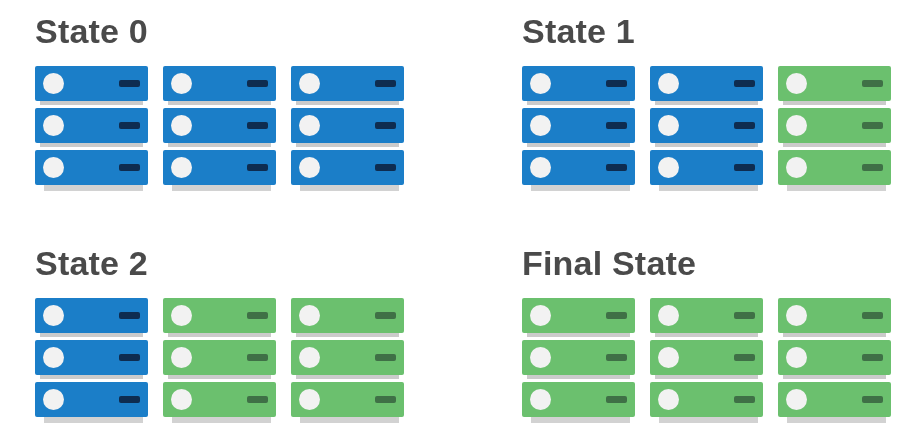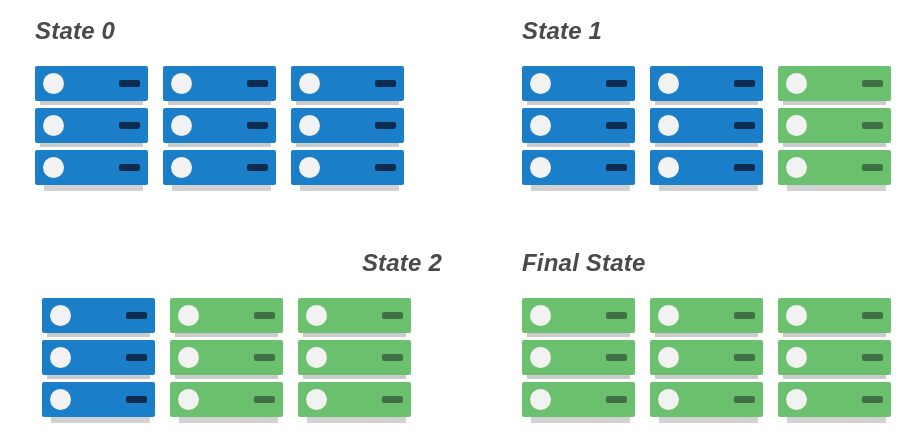--- a/index.html
+++ b/index.html
@@ -14,31 +14,30 @@
     height: 440px;
     background: #ffffff;
     overflow: hidden;
   }
   .section {
     position: absolute;
     width: 400px;
   }
   .section.pos-0 { left: 35px;  top: 18px;  }
   .section.pos-1 { left: 522px; top: 18px;  }
-  .section.pos-2 { left: 42px;  top: 250px; text-align: right; }
+  .section.pos-2 { left: 35px;  top: 250px; }
   .section.pos-3 { left: 522px; top: 250px; }
   .state-title {
-    font-size: 24px;
+    font-size: 34px;
     font-weight: bold;
     line-height: 26px;
     color: var(--title-color, #4a4a4a);
     letter-spacing: 0.2px;
     margin-bottom: 22px;
     white-space: nowrap;
-    font-style: italic;
   }
   .rack-row {
     display: flex;
     gap: 15px;
   }
   .rack {
     width: 113px;
   }
   .server {
     position: relative;

